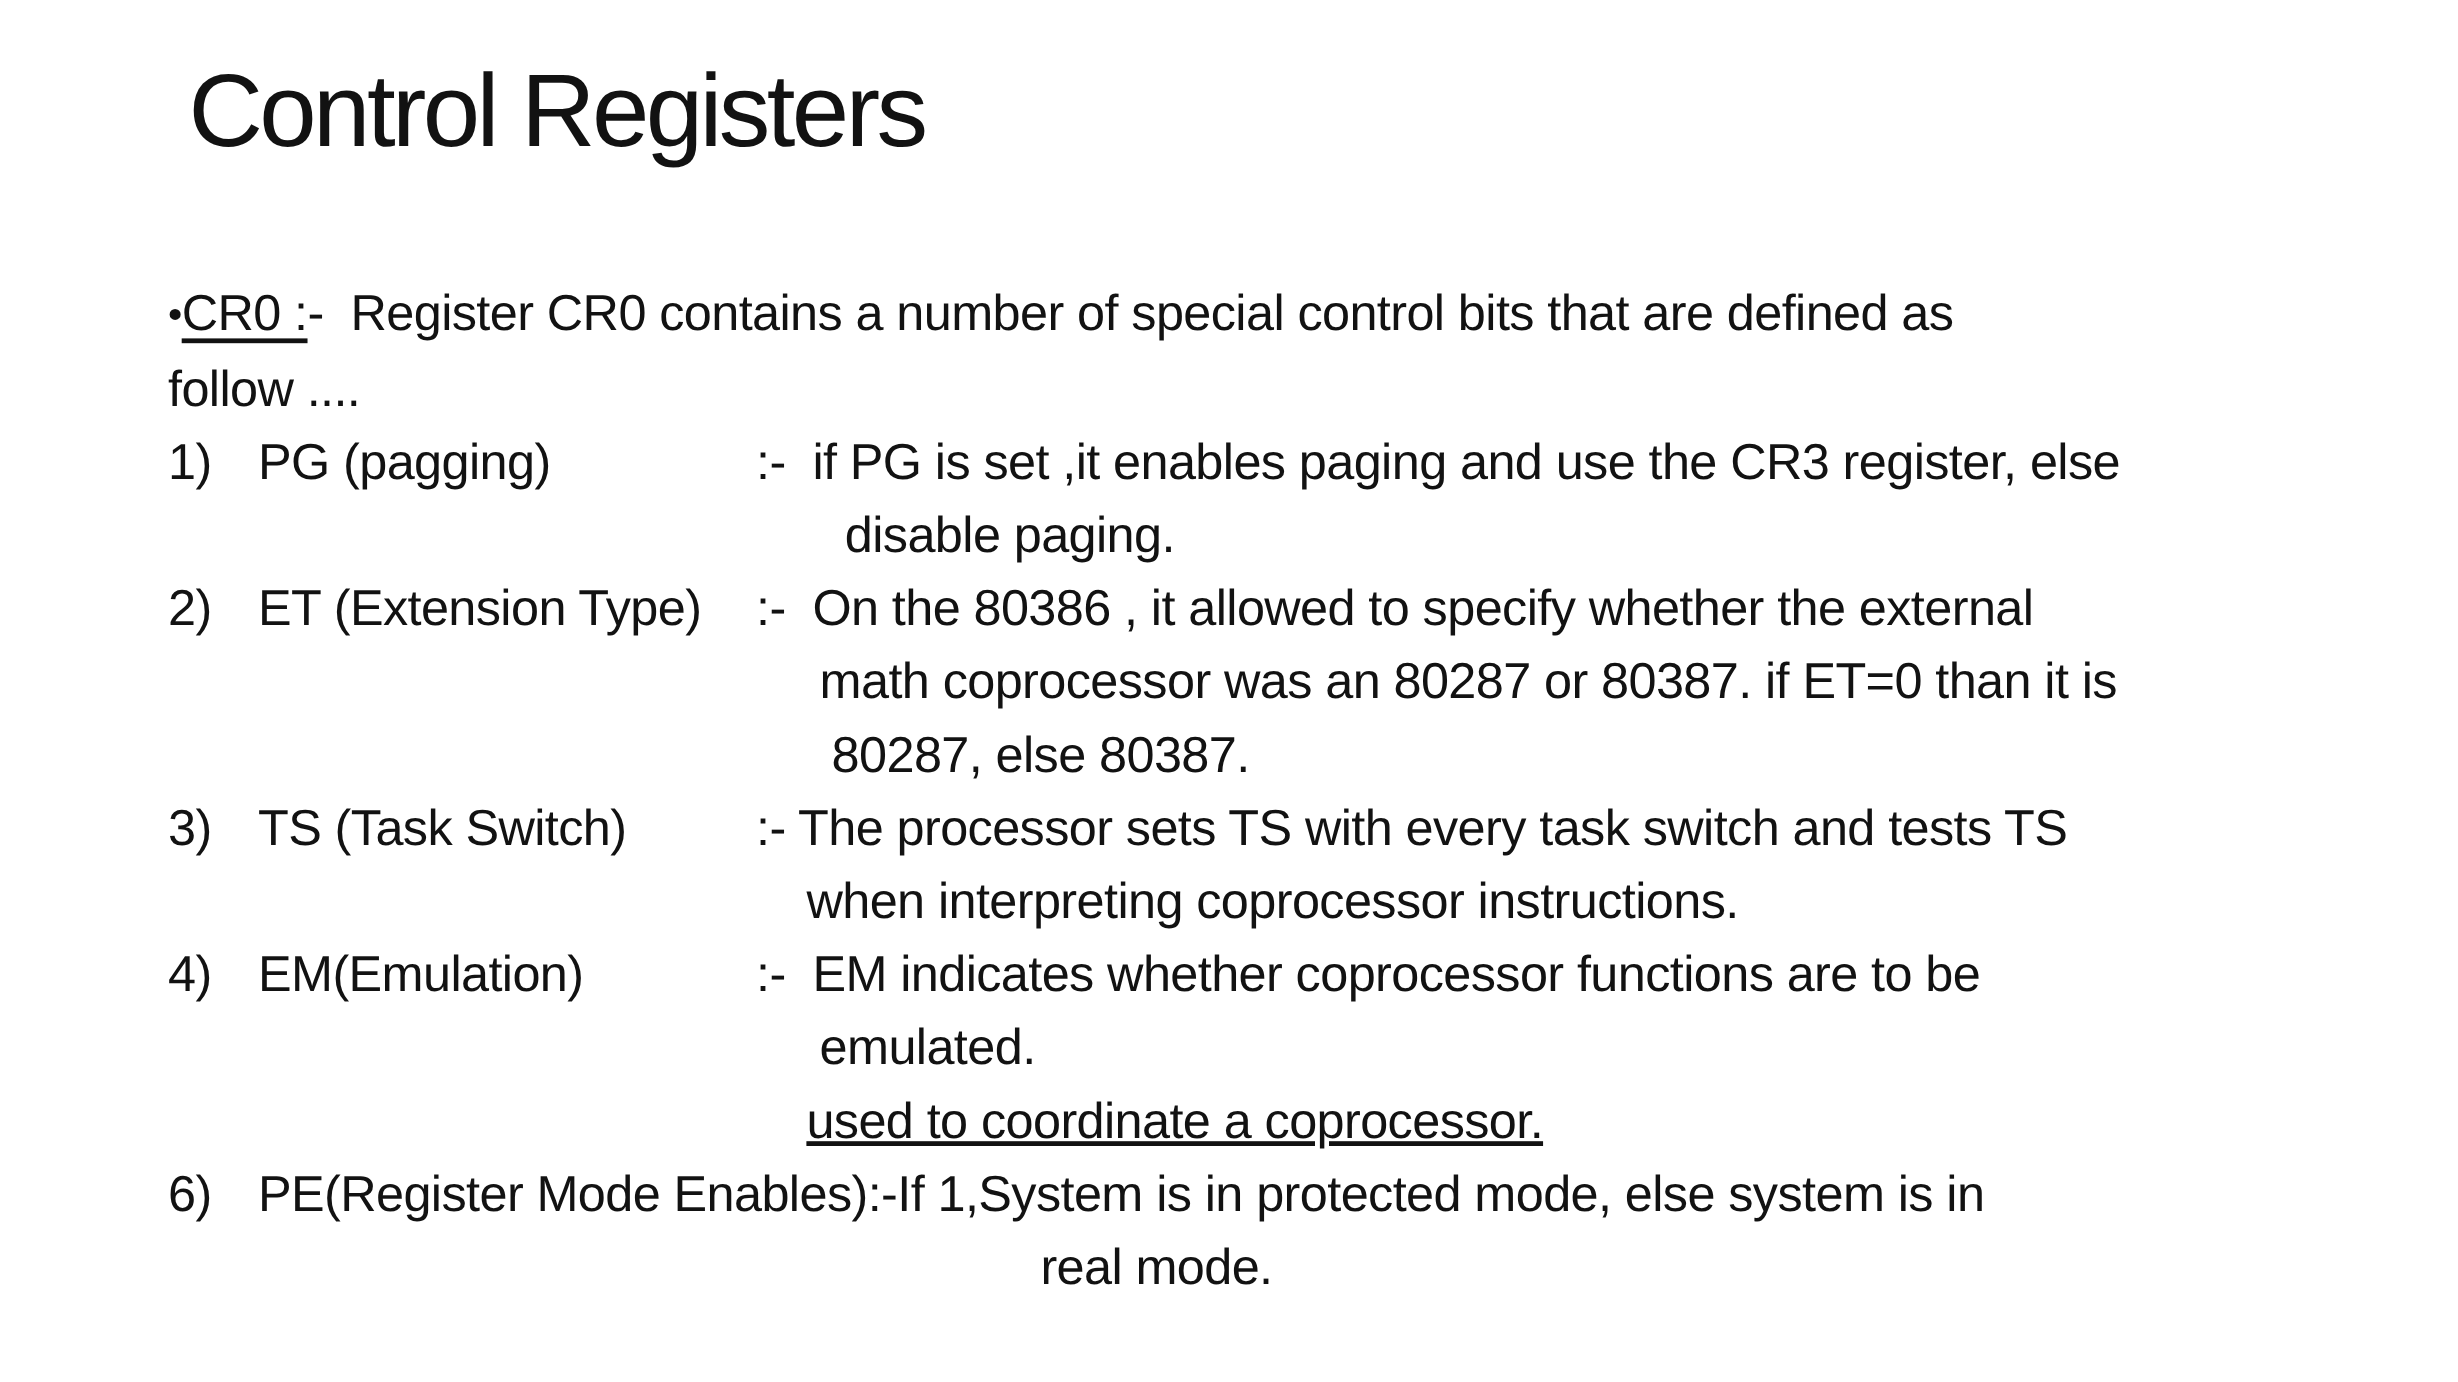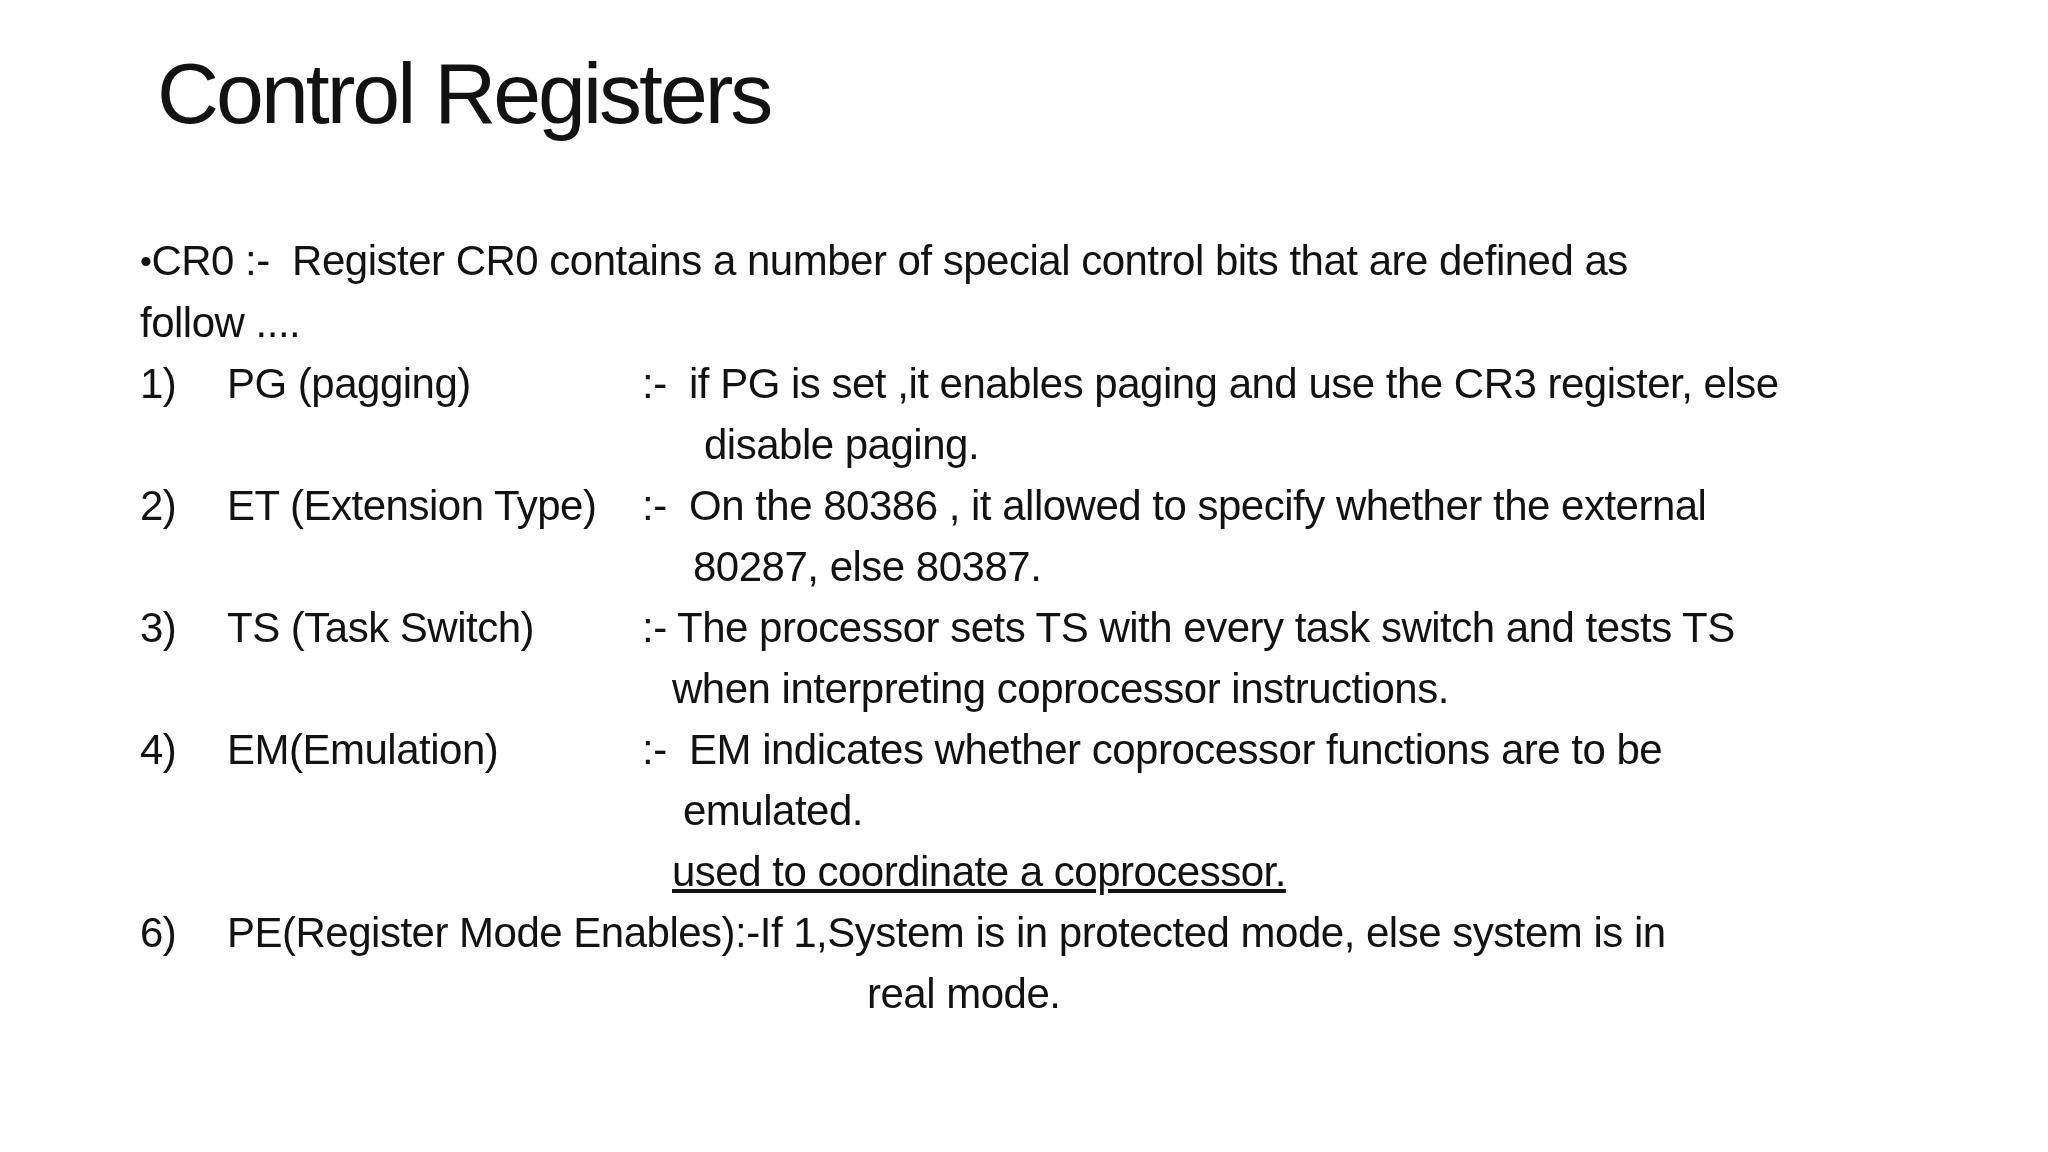--- a/index.html
+++ b/index.html
@@ -26,22 +26,23 @@
   .body {
     position: absolute;
     left: 140px; top: 230px;
     width: 1860px;
     font-size: 42px;
     line-height: 61px;
     letter-spacing: -0.5px;
   }
   .line { white-space: pre; }
   .num  { display: inline-block; width: 75px; }
-  .term { display: inline-block; min-width: 415px; margin-left: 12px; }
+  .term { display: inline-block; min-width: 415px; }
   .u {
+    text-decoration: underline;
     text-decoration-thickness: 4px;
     text-underline-offset: 7px;
   }
   .bullet { font-size: 34px; vertical-align: 2px; }
   
   .c1  { padding-left: 564px; }
   .c2a { padding-left: 543px; }
   .c2b { padding-left: 553px; }
   .c3  { padding-left: 532px; }
   .c4  { padding-left: 543px; }
@@ -58,20 +59,21 @@
   <div class="body">
 
     <div class="line"><span class="bullet">•</span><span class="u">CR0 :</span><span>-  Register CR0 contains a number of special control bits that are defined as</span></div>
 
     <div class="line">follow ....</div>
 
     <div class="line"><span class="num">1)</span><span class="term">PG (pagging)</span><span class="def">:-  if PG is set ,it enables paging and use the CR3 register, else</span></div>
     <div class="line c1">disable paging.</div>
 
     <div class="line"><span class="num">2)</span><span class="term">ET (Extension Type)</span><span class="def">:-  On the 80386 , it allowed to specify whether the external</span></div>
+    <div class="line c2a">math coprocessor was an 80287 or 80387. if ET=0 than it is</div>
     <div class="line c2b">80287, else 80387.</div>
 
     <div class="line"><span class="num">3)</span><span class="term">TS (Task Switch)</span><span class="def">:- The processor sets TS with every task switch and tests TS</span></div>
     <div class="line c3">when interpreting coprocessor instructions.</div>
 
     <div class="line"><span class="num">4)</span><span class="term">EM(Emulation)</span><span class="def">:-  EM indicates whether coprocessor functions are to be</span></div>
     <div class="line c4">emulated.</div>
 
     <div class="line c5">used to coordinate a coprocessor.</div>
 

